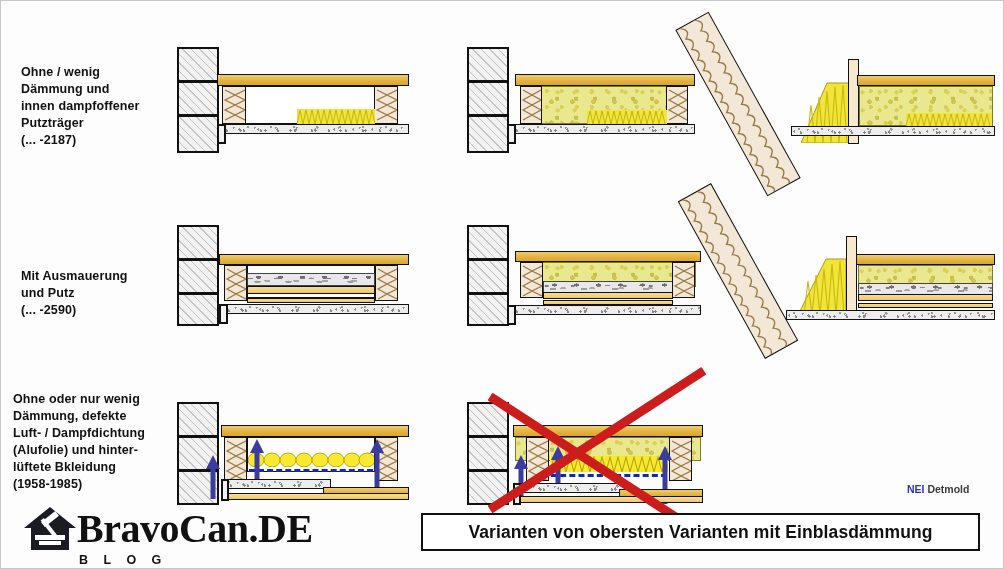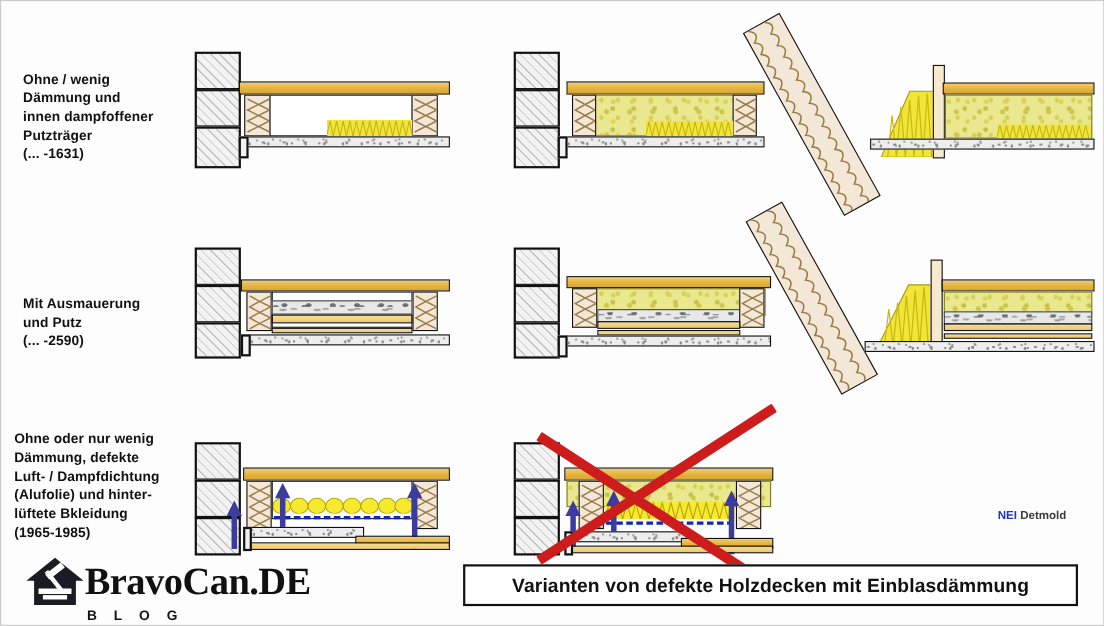--- a/index.html
+++ b/index.html
@@ -115,51 +115,51 @@
   .credit{
     position:absolute;font-size:10.5px;font-weight:bold;
   }
   .credit .nei{color:#2536b8;}
   .credit .town{color:#3b3b3b;}
 
   
   .wm{position:absolute;}
   .wm-title{
     font-family:"Liberation Serif", serif;
-    font-weight:bold;font-size:35px;color:#111;
+    font-weight:bold;font-size:40px;color:#111;
     letter-spacing:-.5px;line-height:34px;white-space:nowrap;
   }
   .wm-blog{
     font-family:"Liberation Sans", sans-serif;
     font-weight:bold;font-size:12.5px;letter-spacing:6px;color:#111;
     margin-left:56px;margin-top:1px;
   }
   .faded{
     position:absolute;font-size:14px;color:#b9b9b9;white-space:nowrap;
   }
 </style>
 </head>
 <body>
 
 <div class="stage">
 
   <div class="caption" style="left:20px;top:63px;">Ohne / wenig
 Dämmung und
 innen dampfoffener
 Putzträger
-(... -1631)</div>
+(... -2187)</div>
   <div class="caption" style="left:20px;top:267px;">Mit Ausmauerung
 und Putz
 (... -2590)</div>
   <div class="caption" style="left:12px;top:390px;">Ohne oder nur wenig
 Dämmung, defekte
 Luft- / Dampfdichtung
 (Alufolie) und hinter-
 lüftete Bkleidung
-(1965-1985)</div>
+(1958-1985)</div>
 
   <div>
 
     <div class="abs brick" style="left:176px;top:46px;width:42px;height:35px;"></div>
     <div class="abs brick" style="left:176px;top:80px;width:42px;height:35px;"></div>
     <div class="abs brick" style="left:176px;top:114px;width:42px;height:38px;"></div>
 
     <div class="abs board" style="left:216px;top:73px;width:192px;height:12px;"></div>
 
     <div class="abs beam" style="left:221px;top:85px;width:24px;height:38px;">
@@ -401,28 +401,28 @@
     </svg>
     <div class="abs plaster" style="left:516px;top:482px;width:108px;height:10px;"></div>
     <div class="abs board" style="left:618px;top:488px;width:84px;height:10px;"></div>
     <div class="abs boardlite" style="left:516px;top:495px;width:186px;height:7px;"></div>
     <div class="abs" style="left:512px;top:482px;width:8px;height:22px;background:#f2f2f2;border:2px solid #111;"></div>
 
     <div class="xline" style="left:489px;top:391px;width:255px;transform:rotate(33deg);"></div>
     <div class="xline" style="left:489px;top:504px;width:255px;transform:rotate(-33deg);"></div>
   </div>
 
-  <div class="credit" style="left:906px;top:462px;">
+  <div class="credit" style="left:906px;top:482px;">
     <span class="nei">NEI</span>
     <span class="town">Detmold</span>
   </div>
 
 
   <div class="banner" style="left:420px;top:512px;width:555px;height:34px;">
-    <span>Varianten von defekte Holzdecken mit Einblasdämmung</span>
+    <span>Varianten von obersten Varianten mit Einblasdämmung</span>
   </div>
 
   <div class="wm" style="left:22px;top:505px;">
     <div style="display:flex;align-items:center;">
       <svg width="54" height="46" viewBox="0 0 54 46">
         <path d="M27 1 L53 22 L46 22 L46 44 L8 44 L8 22 L1 22 Z" fill="#1b1b23"></path>
         <path d="M18 10 L36 10 L36 16 L18 16 Z" fill="#ffffff" transform="rotate(-38 27 13)"></path>
         <rect x="24" y="11" width="4" height="22" fill="#ffffff" transform="rotate(-38 26 22)"></rect>
         <rect x="12" y="29" width="30" height="5" fill="#ffffff"></rect>
         <rect x="16" y="35" width="22" height="4" fill="#ffffff"></rect>

